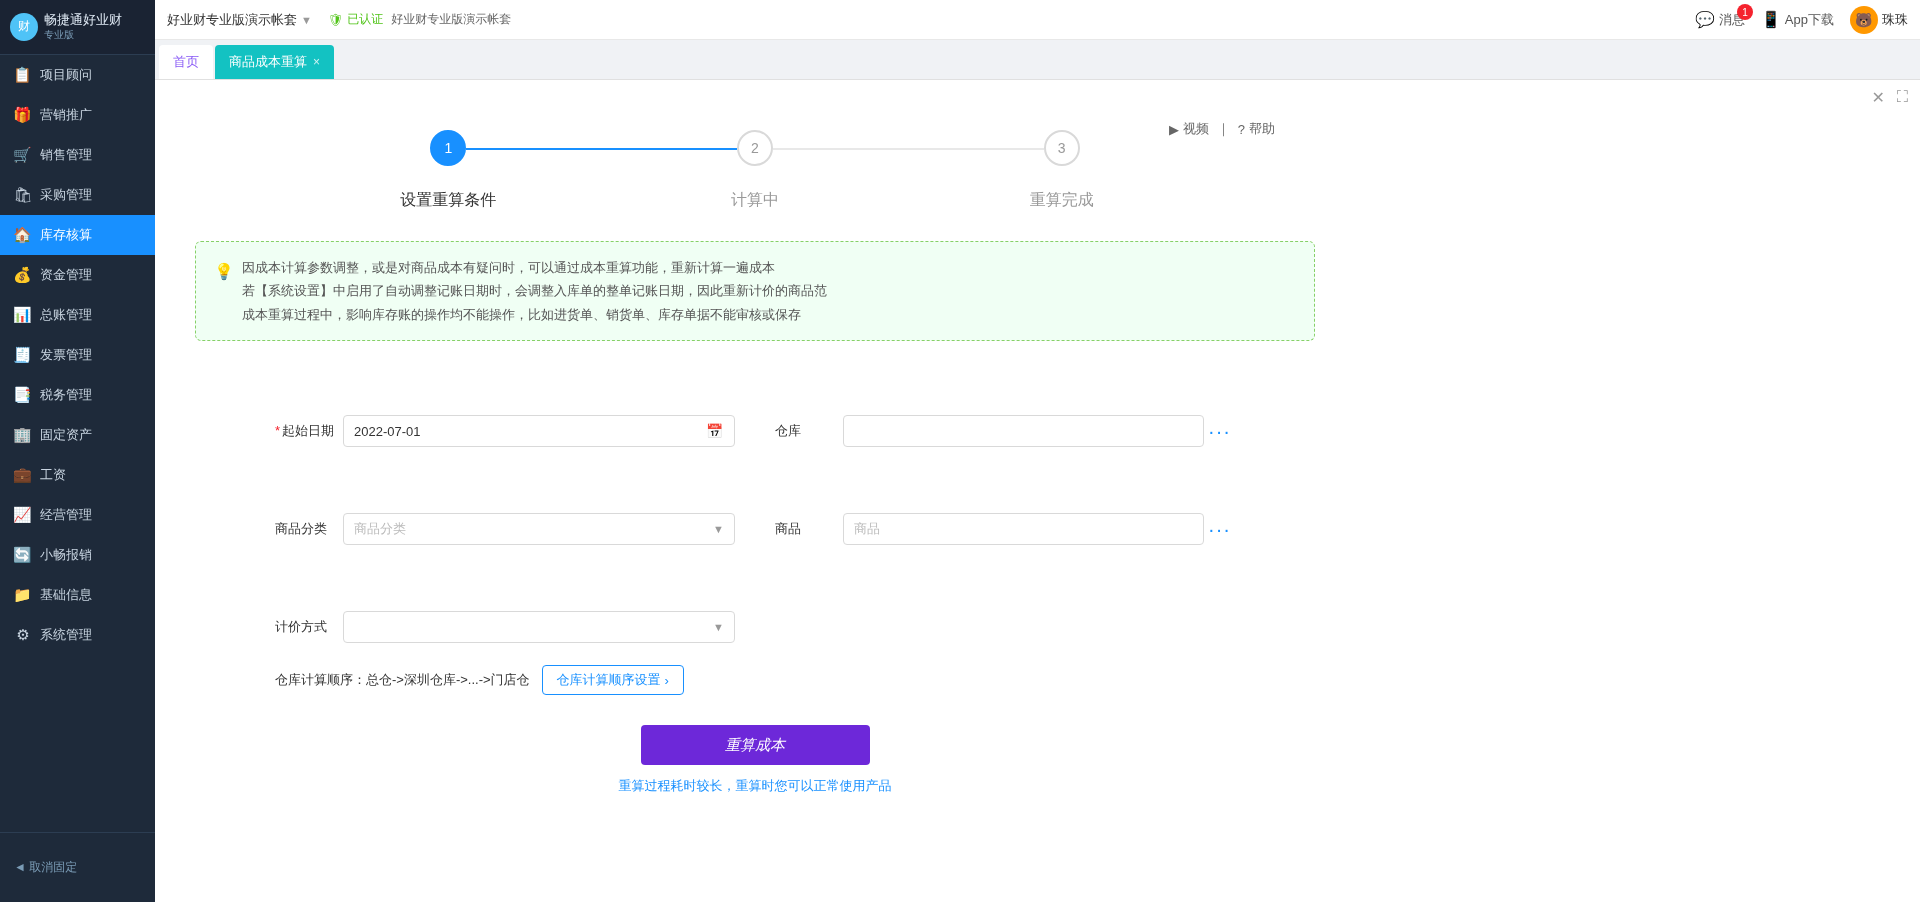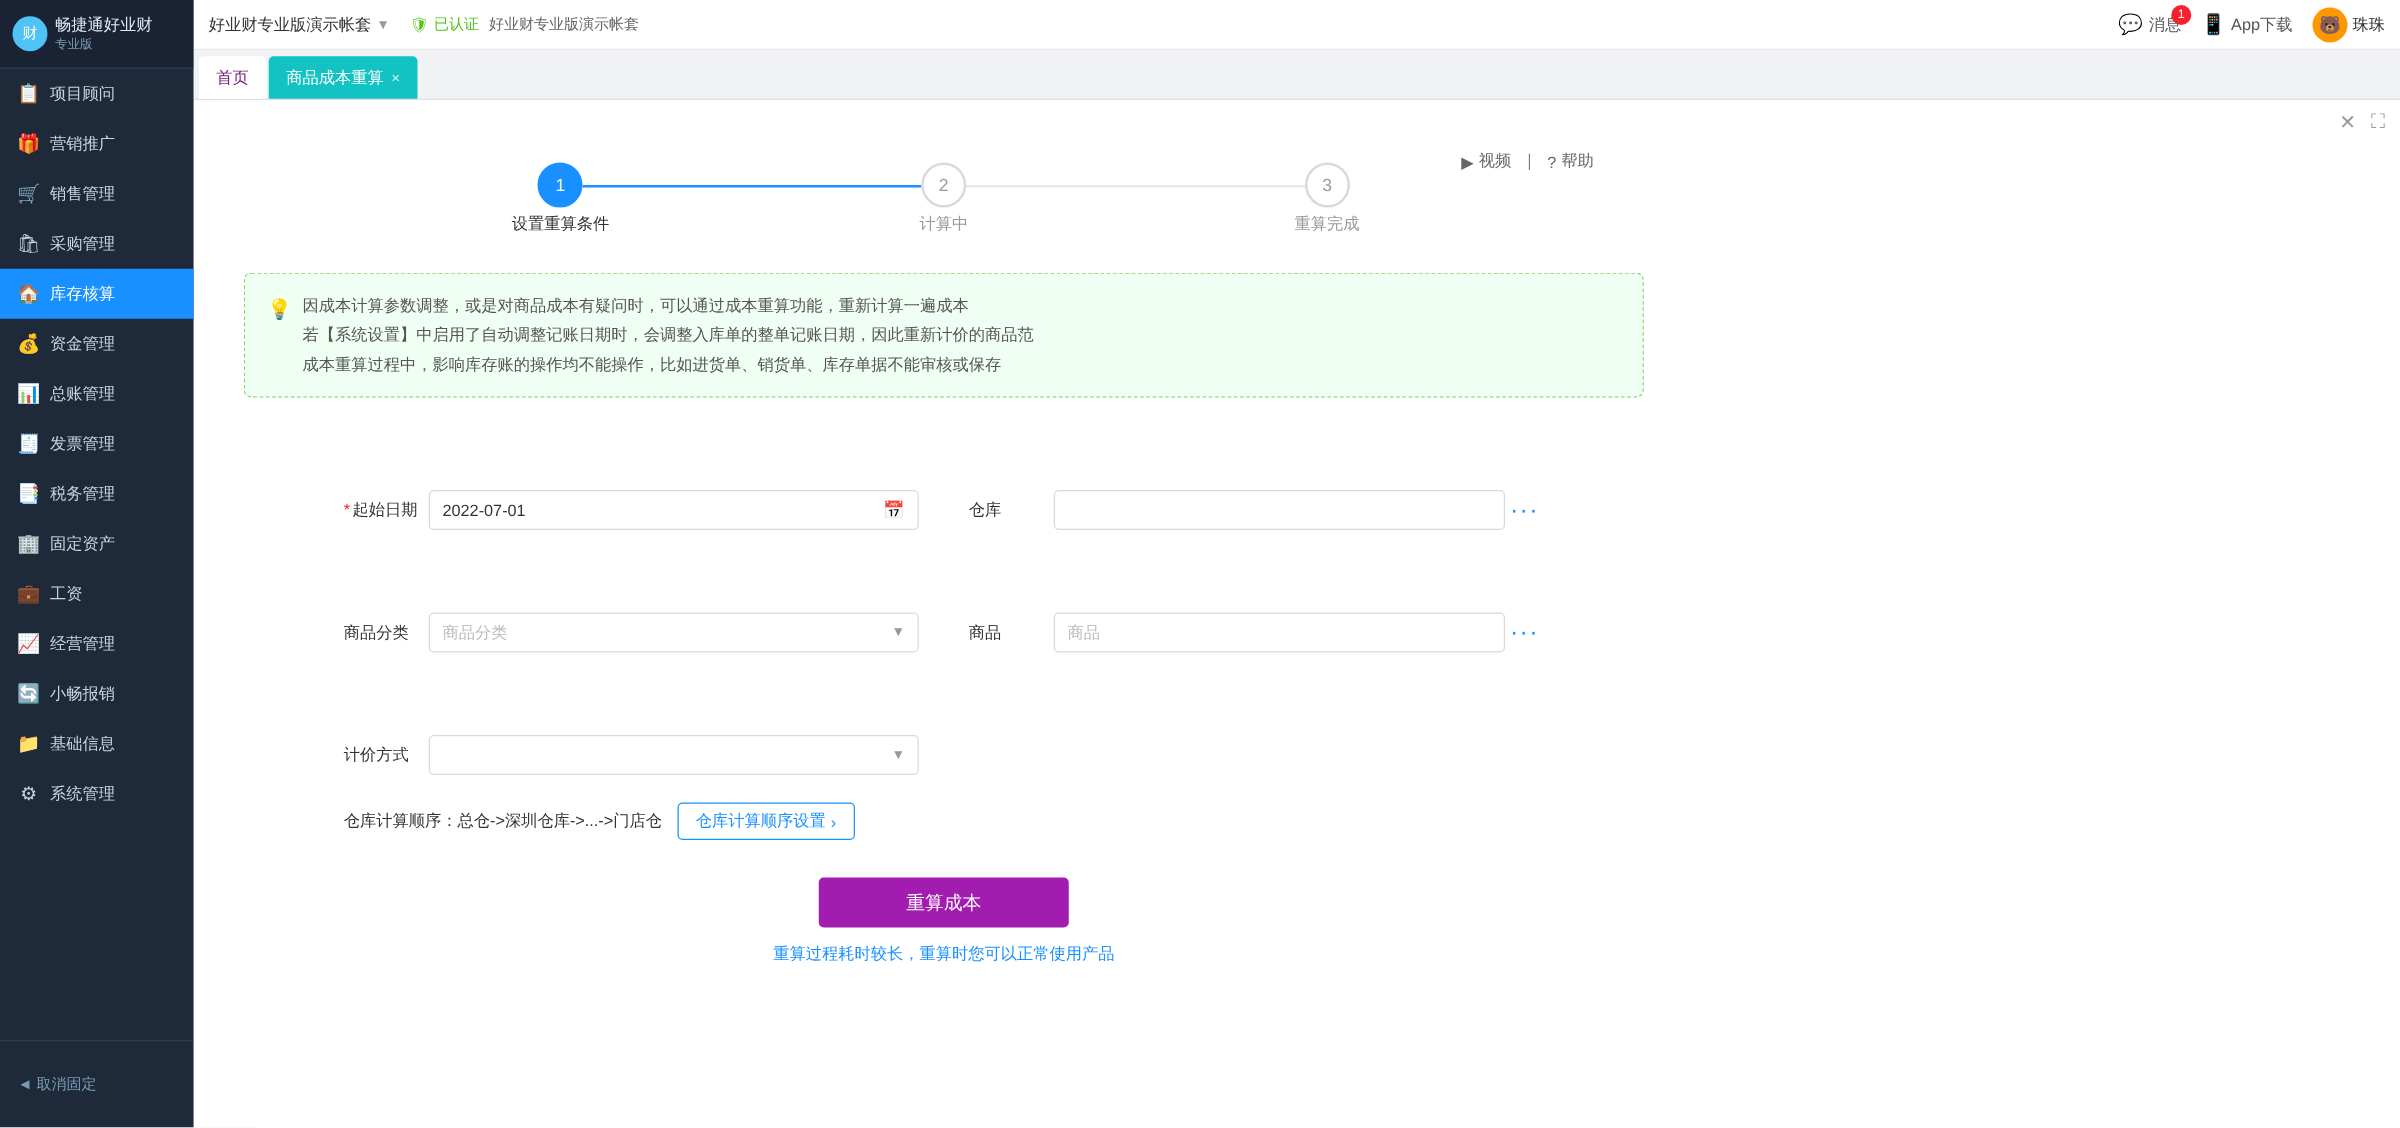--- a/index.html
+++ b/index.html
@@ -206,21 +206,21 @@
       background: #e8ecf0;
       margin-right: 2px;
     }
     .tab.active {
       background: #13c2c2;
       color: white;
       margin-top: 12px;
     }
     .tab-home {
       background: white;
-      color: #701a75;
+      color: #8b5cf6;
       text-align: right;
     }
     .tab-close {
       margin-left: 6px;
       font-size: 12px;
       color: rgba(255,255,255,0.8);
       cursor: pointer;
     }
 
     
@@ -268,22 +268,22 @@
       background: #1890ff;
       border-color: #1890ff;
       color: white;
     }
     .step-circle.inactive {
       background: white;
       border-color: #d9d9d9;
       color: #999;
     }
     .step-label {
-      margin-top: 4px;
-      font-size: 13px;
+      margin-top: 24px;
+      font-size: 16px;
       color: #999;
       white-space: nowrap;
     }
     .step-label.active { color: #333; font-weight: 500; }
 
     
     .help-links {
       position: absolute;
       right: 40px;
       top: 10px;
@@ -441,30 +441,31 @@
     
     .recalc-section {
       display: flex;
       flex-direction: column;
       align-items: center;
       gap: 12px;
       margin-top: 10px;
     }
     .recalc-btn {
       height: 40px;
-      width: 200px;
-      background: #a21caf;
+      width: 229px;
+      background: #6d28d9;
       color: white;
       border: none;
       border-radius: 4px;
       font-size: 15px;
       cursor: pointer;
       display: flex;
       align-items: center;
       justify-content: center;
+      font-style: italic;
     }
     .recalc-hint {
       color: #1890ff;
       font-size: 13px;
       cursor: pointer;
     }
 
     
     .steps-wrapper {
       position: relative;

